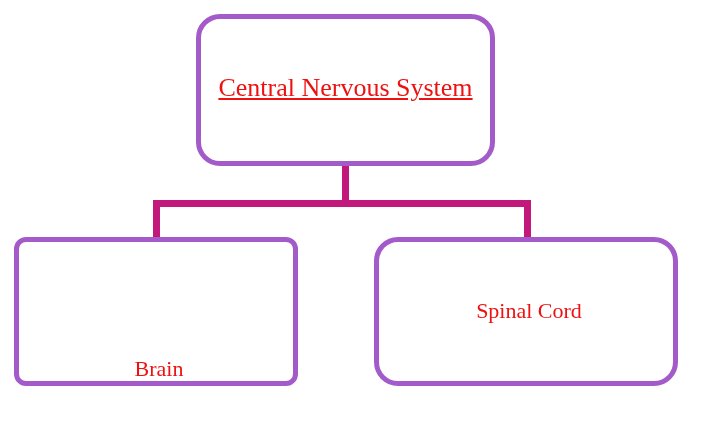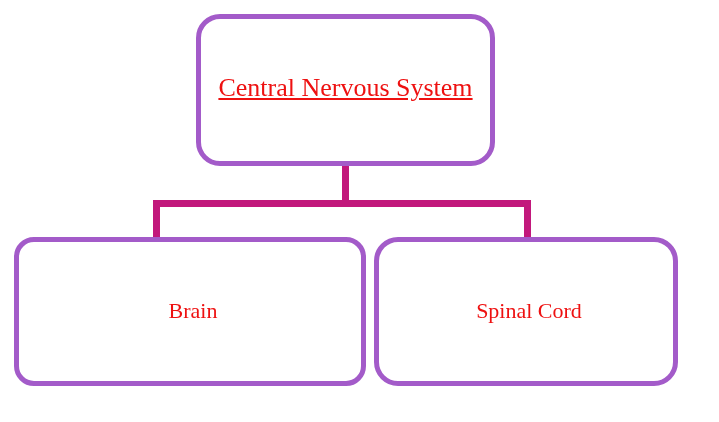--- a/index.html
+++ b/index.html
@@ -48,25 +48,26 @@
     font-size: 26px;
     position: relative;
     top: -2px;
     text-decoration: underline;
   }
 
   
   #node-brain {
     left: 14px;
     top: 237px;
-    width: 352px;
+    width: 284px;
     height: 149px;
     border-width: 5px;
     border-color: #a35bc9;
-    border-radius: 20px;
+    border-radius: 12px;
+    align-items: flex-end;
   }
   #node-brain .node-label {
     font-size: 22px;
     position: relative;
     top: -1px;
     left: 3px;
   }
 
   
   #node-spinal {

